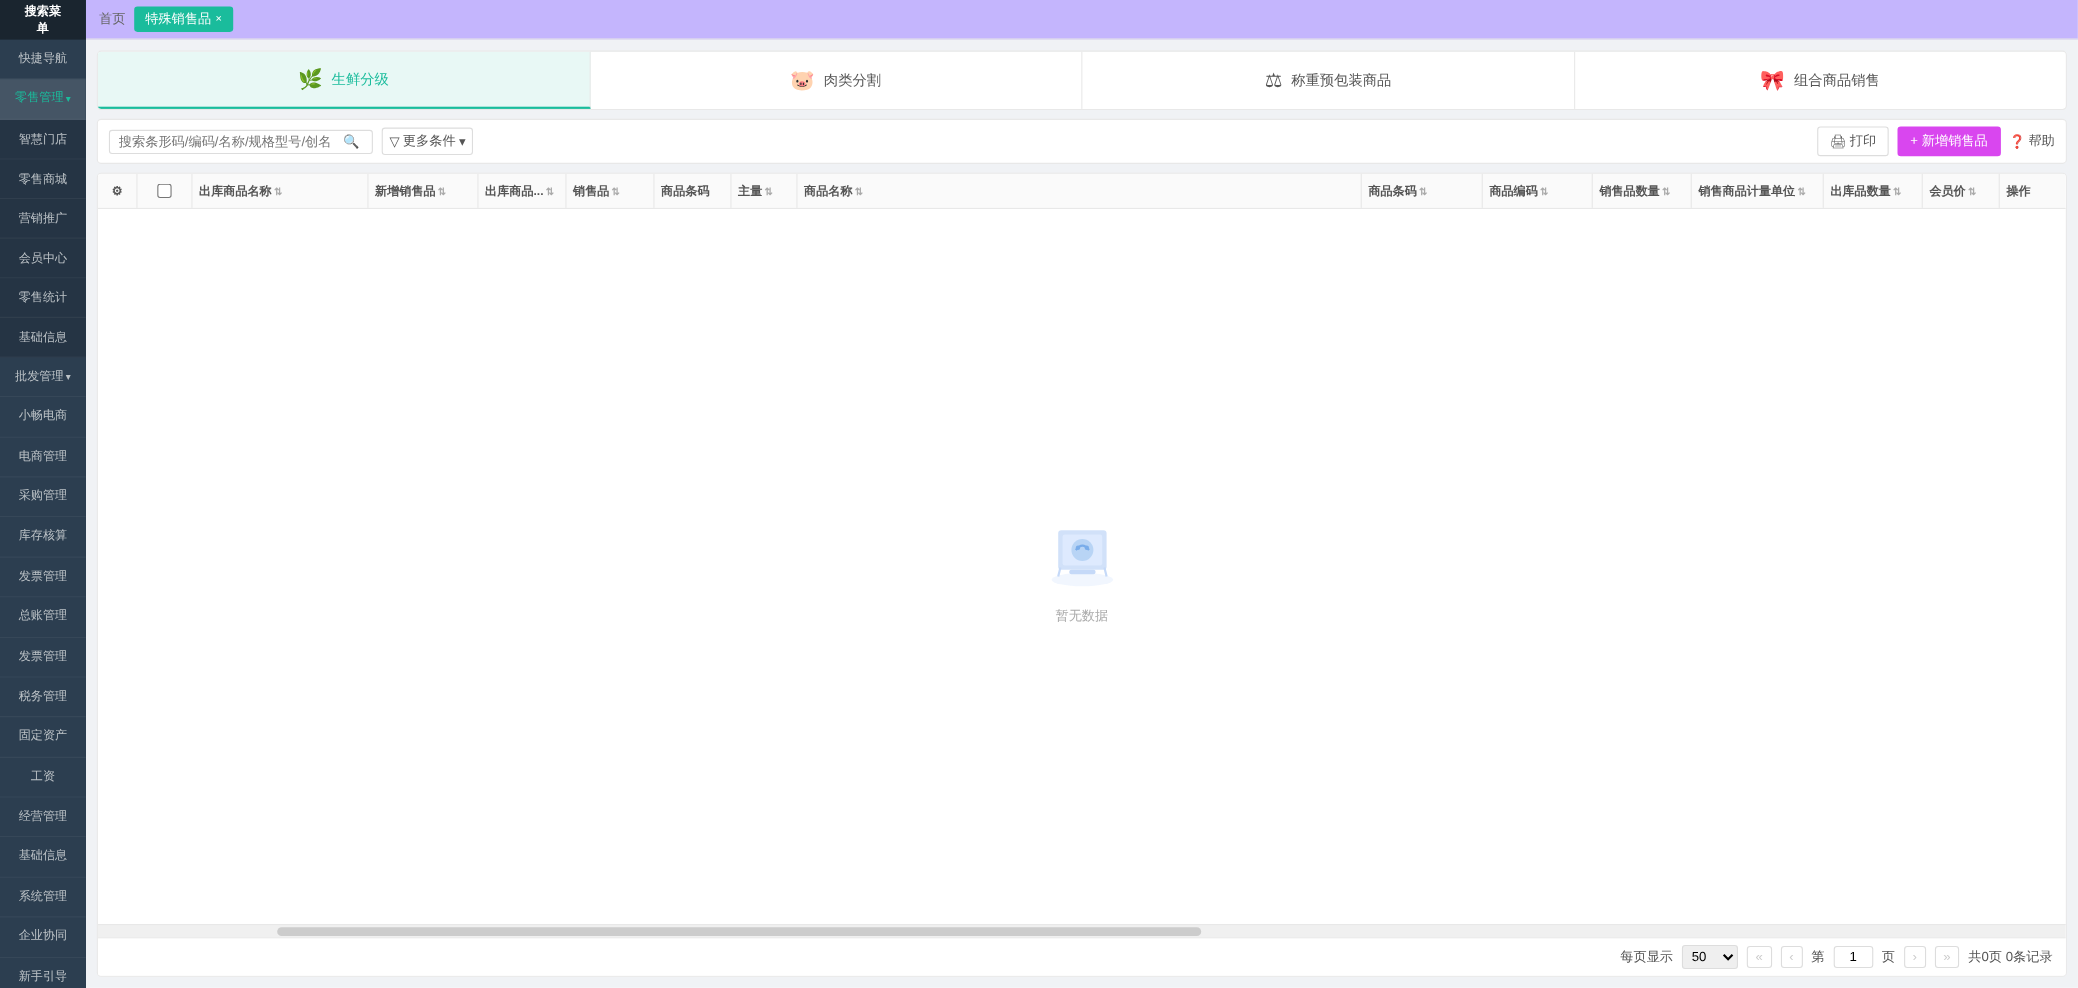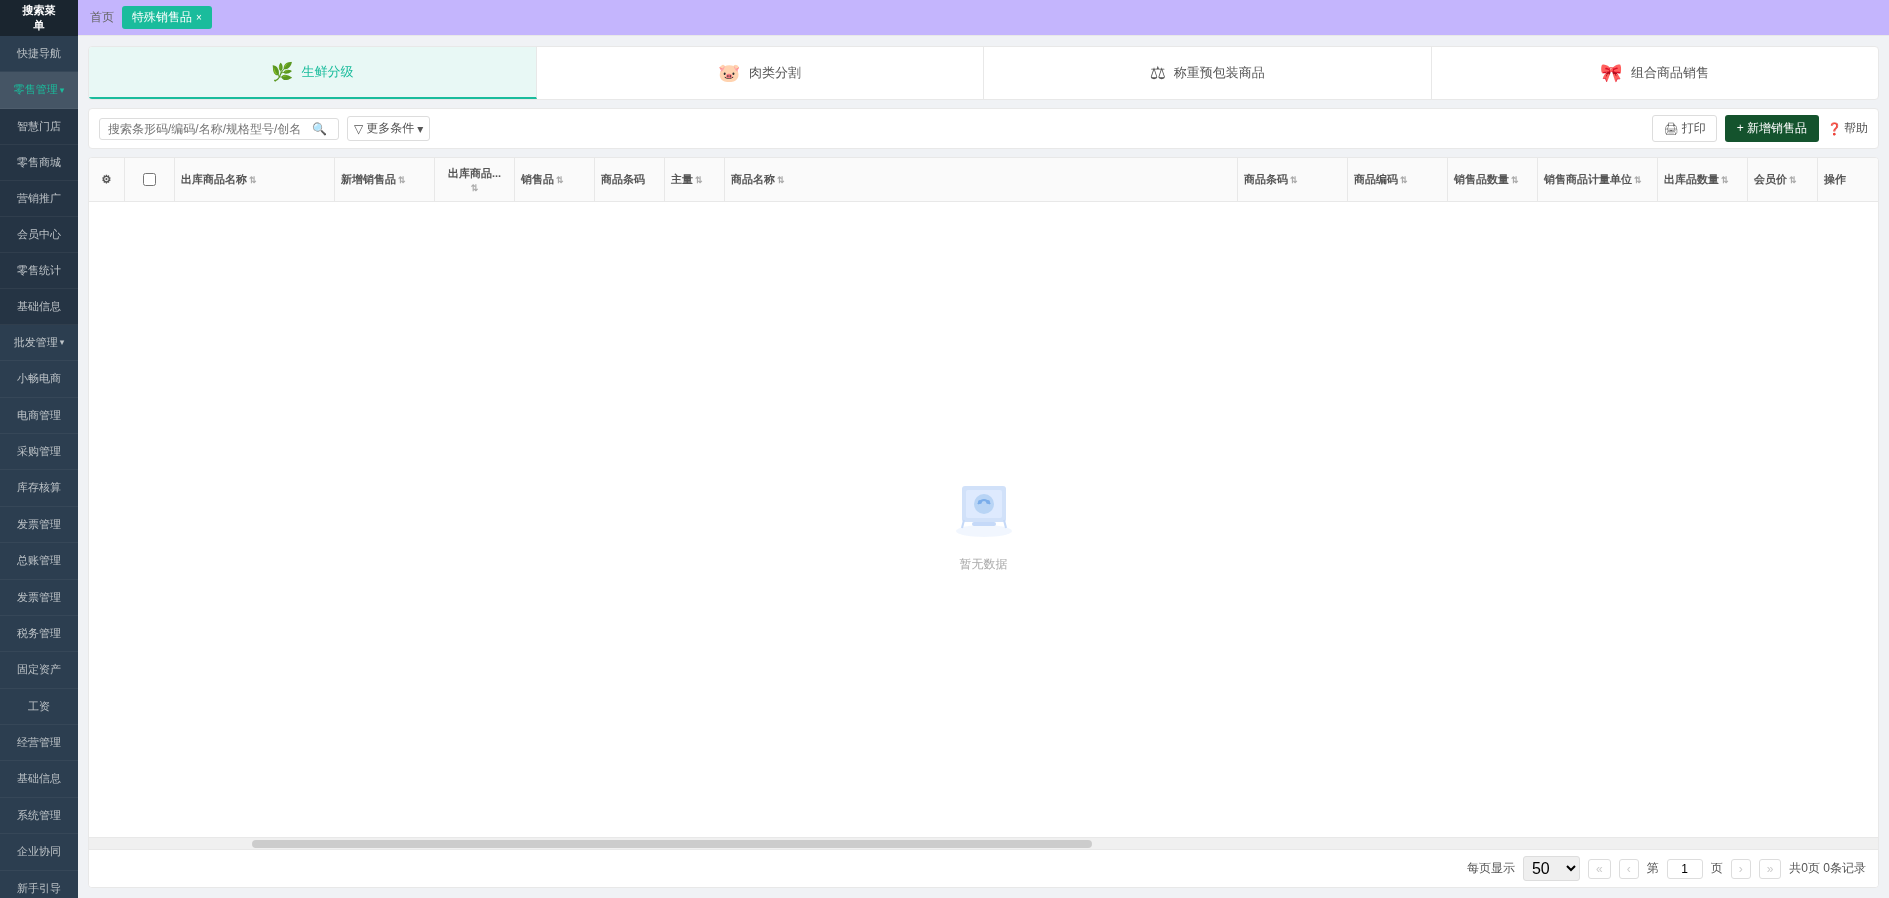--- a/index.html
+++ b/index.html
@@ -174,21 +174,21 @@
       gap: 3px;
       color: #555;
       cursor: pointer;
       font-size: 12px;
       padding: 4px 10px;
       border: 1px solid #ddd;
       border-radius: 3px;
       background: #fff;
     }
     .btn-new {
-      background: #14532d;
+      background: #d946ef;
       color: #fff;
       border: none;
       border-radius: 3px;
       padding: 5px 12px;
       font-size: 12px;
       cursor: pointer;
       display: flex;
       align-items: center;
       gap: 3px;
     }
@@ -259,21 +259,21 @@
       justify-content: flex-end;
       gap: 8px;
       font-size: 12px;
       color: #555;
       flex-shrink: 0;
     }
     .pagination select {
       border: 1px solid #ddd;
       border-radius: 3px;
       padding: 2px 4px;
-      font-size: 16px;
+      font-size: 12px;
     }
     .pagination-btn {
       border: 1px solid #ddd;
       background: #fff;
       padding: 2px 7px;
       border-radius: 3px;
       cursor: pointer;
       font-size: 12px;
       color: #555;
     }
@@ -407,21 +407,21 @@
           <input type="checkbox" style="">
         </div>
         <div class="th" style="width:160px;">
           <span>出库商品名称</span>
           <span class="th-sort">⇅</span>
         </div>
         <div class="th" style="width:100px;">
           <span>新增销售品</span>
           <span class="th-sort">⇅</span>
         </div>
-        <div class="th" style="width:80px;flex-direction:column;">
+        <div class="th" style="width:80px;">
           <span>出库商品...</span>
           <span class="th-sort">⇅</span>
         </div>
         <div class="th" style="width:80px;">
           <span>销售品</span>
           <span class="th-sort">⇅</span>
         </div>
         <div class="th" style="width:70px;">
           <span>商品条码</span>
         </div>

